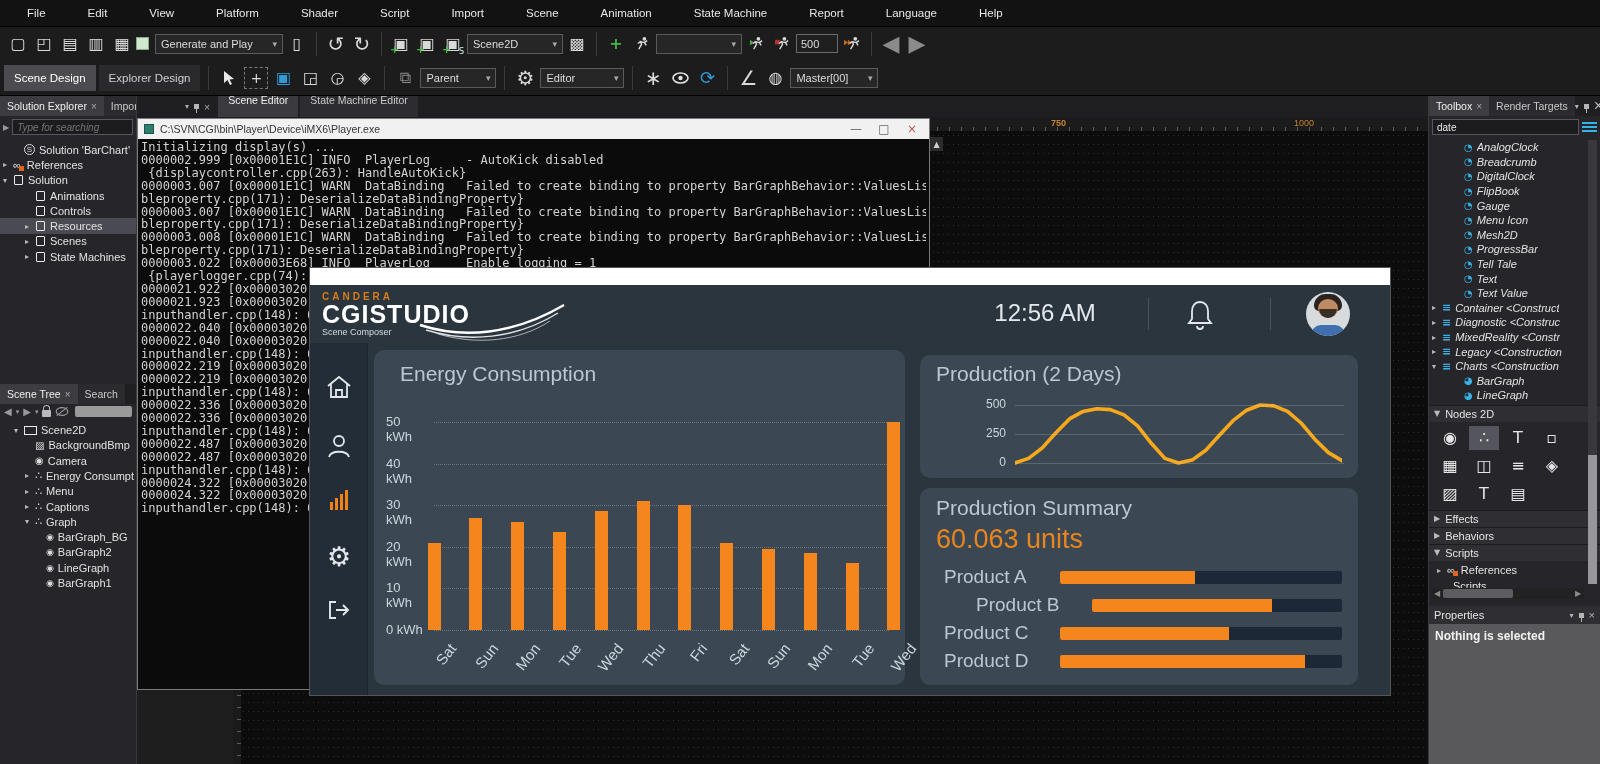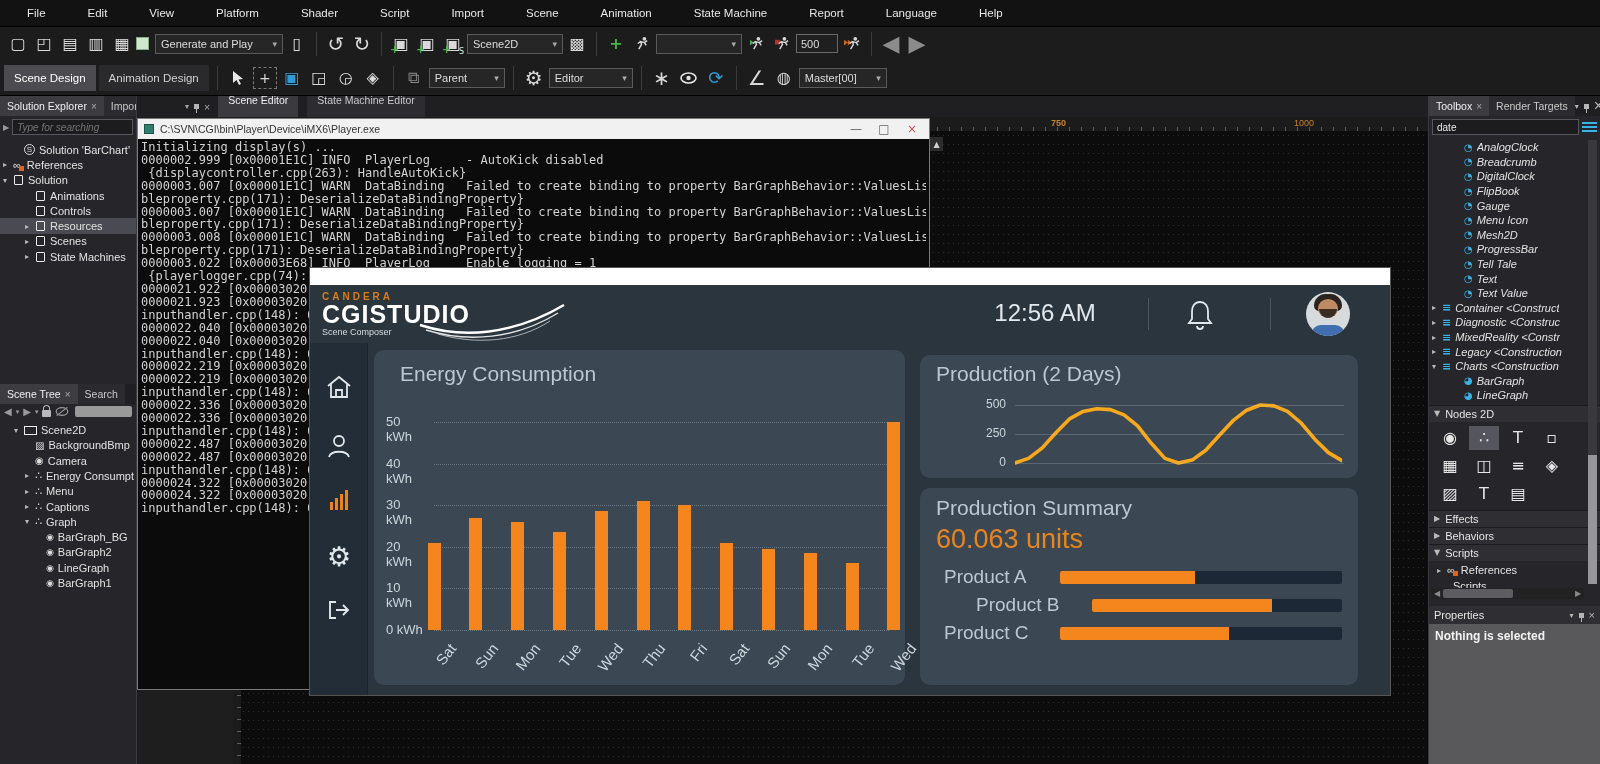--- a/index.html
+++ b/index.html
@@ -66,21 +66,21 @@
 .lockico::before{content:'';position:absolute;top:-5px;left:1px;width:5px;height:5px;
   border:1.5px solid #b9b9b9;border-bottom:none;border-radius:4px 4px 0 0}
 .slider-box{flex:1;height:11px;background:#9a9a9a;border-radius:2px;margin-left:2px}
 
 
 #editor{position:absolute;left:137px;top:96px;width:1291px;height:668px;background:#1e1e1e;z-index:1;overflow:hidden}
 #editor-tabbar{position:absolute;left:0;top:0;width:100%;height:21px;background:#1f1f22;
   display:flex;align-items:center;font-size:10.5px;color:#c9c9c9}
 #editor-tabbar .ctrl{display:flex;align-items:center;gap:5px;margin-left:48px;margin-right:8px;color:#a8a8a8}
 .ed-tab{height:35px;display:flex;align-items:center;padding:0 10px;background:#2d2d31;
-  border-radius:4px 4px 0 0;margin-right:9px;align-self:flex-end}
+  border-radius:4px 4px 0 0;margin-right:2px;align-self:flex-end}
 .ed-tab.active{background:#3a3a3f;color:#eee}
 #editor-ruler{position:absolute;left:104px;top:21px;right:0;height:14px;background:#1b1b1b;
   background-image:repeating-linear-gradient(to right,#5c5c5c 0 1px,transparent 1px 12px);
   background-size:100% 4px;background-repeat:repeat-x;background-position:0 100%;overflow:hidden}
 .ruler-label{position:absolute;top:1px;color:#c8832e;font-size:9px}
 #editor-vruler{position:absolute;left:96px;top:35px;width:8px;bottom:0;background:#1b1b1b;
   background-image:repeating-linear-gradient(to bottom,#5c5c5c 0 1px,transparent 1px 12px);
   background-size:4px 100%;background-repeat:repeat-y;background-position:100% 0}
 #editor-canvas{position:absolute;left:104px;top:35px;right:0;bottom:0;background:#0c0c0c;
   background-image:radial-gradient(circle,#2e2e2e 0.8px,transparent 1px);background-size:5px 9px}
@@ -245,21 +245,21 @@
           <path d="M7 14 L10 9 L9 6 L13 7 L15 10 M9 6 L6 8 M13 7 L16 5" stroke="#d9d9d9" stroke-width="1.5" fill="none"></path>
         </svg>
     </div>
     <div class="sep"></div>
     <div class="tbtn nav-arrow">◀</div>
     <div class="tbtn nav-arrow">▶</div>
   </div>
 
   <div id="toolbar2">
     <div class="mode-tab active">Scene Design</div>
-    <div class="mode-tab">Animation Design</div>
+    <div class="mode-tab">Explorer Design</div>
     <div class="sep"></div>
     <div class="tbtn">
       <svg width="14" height="16" viewBox="0 0 14 16">
           <path d="M2 1 L2 13 L5.5 10 L8 15 L10 14 L7.5 9.5 L12 9 Z" fill="#e8e8e8"></path>
         </svg>
     </div>
     <div class="tbtn" style="border:1px dashed #777;width:22px;height:22px;font-size:14px">+</div>
     <div class="tbtn" style="color:#2f9ad6">▣</div>
     <div class="tbtn">◲</div>
     <div class="tbtn">◶</div>
@@ -580,20 +580,26 @@
             <span class="sum-track" style="background: rgb(29, 40, 54);">
               <span class="sum-fill" style="width: 72%; background: rgb(245, 134, 29);"></span>
             </span>
           </div>
           <div class="sum-row" style="top: 134px;">
             <span class="sum-label">Product C</span>
             <span class="sum-track" style="background: rgb(29, 40, 54);">
               <span class="sum-fill" style="width: 60%; background: rgb(245, 134, 29);"></span>
             </span>
           </div>
+          <div class="sum-row" style="top: 162px;">
+            <span class="sum-label">Product D</span>
+            <span class="sum-track" style="background: rgb(29, 40, 54);">
+              <span class="sum-fill" style="width: 87%; background: rgb(245, 134, 29);"></span>
+            </span>
+          </div>
         </div>
     </div>
   </div>
 
   <div id="right-panel">
     <div class="panel-tabs">
       <div class="panel-tab active">
         <span>Toolbox</span>
           <span class="tab-x">×</span>
       </div>

